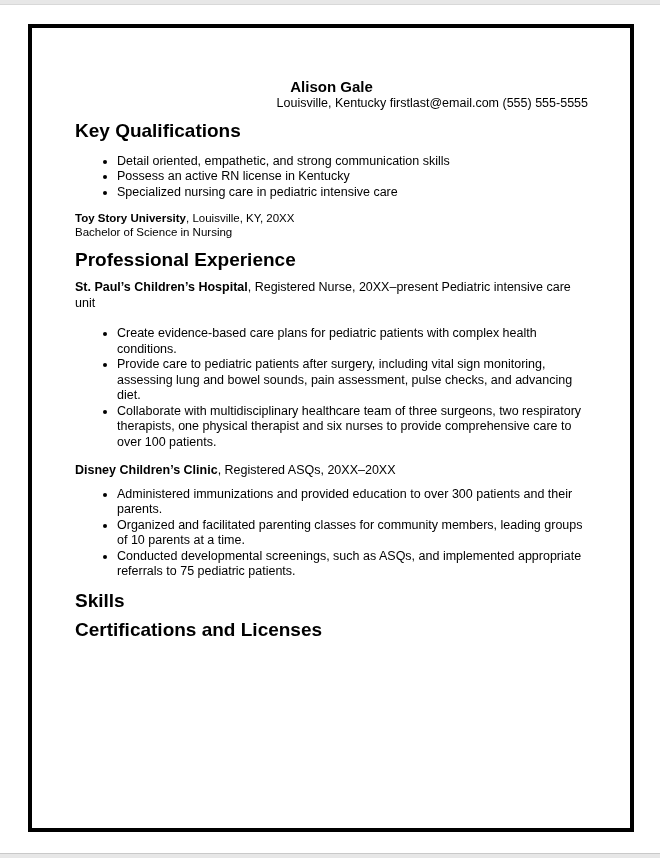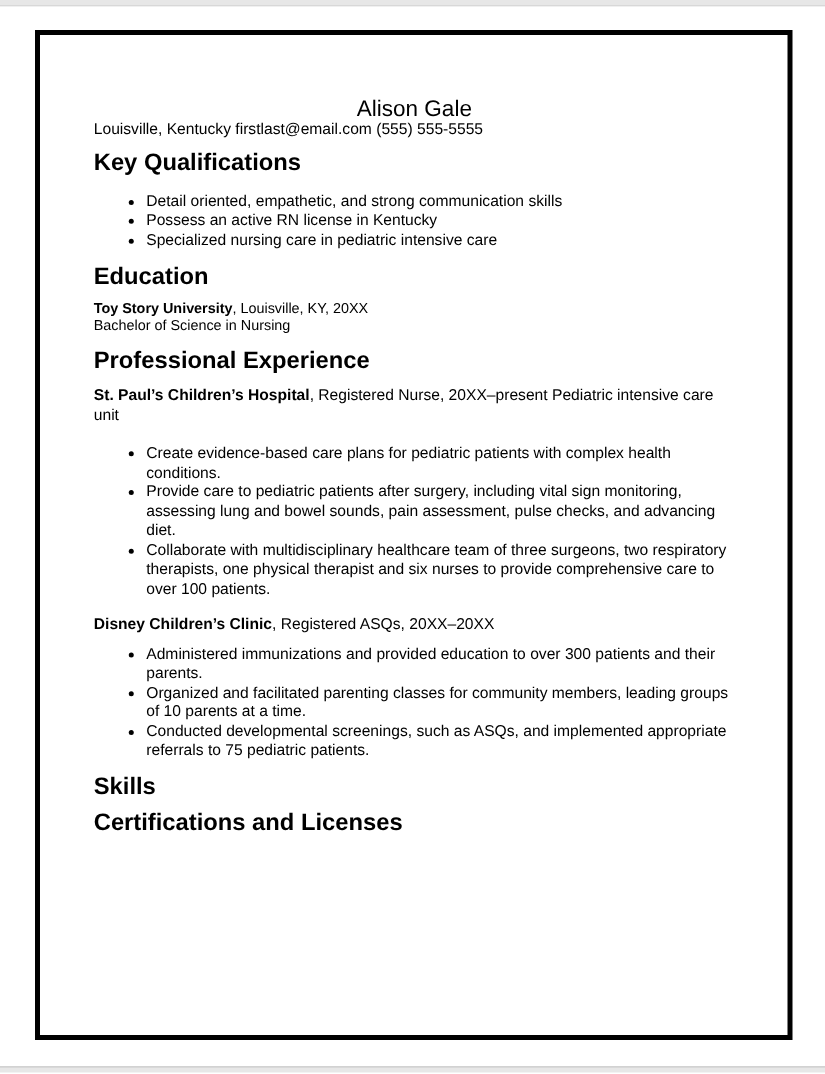--- a/index.html
+++ b/index.html
@@ -23,24 +23,24 @@
     position: absolute; left: 28px; top: 24px;
     width: 606px; height: 808px;
     border: 4px solid #000000;
     box-sizing: border-box;
   }
   .content {
     position: absolute; left: 75px; top: 78px; width: 513px;
     font-size: 12.5px; line-height: 15.5px;
   }
   .name {
-    font-size: 18px; line-height: 18px; font-weight: 400;
+    font-size: 15px; line-height: 18px; font-weight: 700;
     text-align: center; margin: 0;
   }
-  .contact { text-align: left; margin: 0; }
+  .contact { text-align: right; margin: 0; }
   .summary { margin: 12px 0 0 0; }
   h2.h {
     font-size: 19px; line-height: 15px; font-weight: 700;
     margin: 11px 0 0 0;
   }
   h2.h-edu { margin-top: 14px; }
   h2.h-pe { margin-top: 13px; }
   h2.h-skills { margin-top: 13px; }
   h2.h-certs { margin-top: 14px; }
   .edu-line { font-size: 11.5px; line-height: 13.5px; margin: 0; }
@@ -72,21 +72,20 @@
   <p class="contact">Louisville, Kentucky firstlast@email.com (555) 555-5555</p>
 
 
   <h2 class="h">Key Qualifications</h2>
   <ul>
     <li>Detail oriented, empathetic, and strong communication skills</li>
     <li>Possess an active RN license in Kentucky</li>
     <li>Specialized nursing care in pediatric intensive care</li>
   </ul>
 
-  <h2 class="h h-edu">Education</h2>
   <p class="edu-line edu-first"><span class="b">Toy Story University</span><span>, Louisville, KY, 20XX</span></p>
   <p class="edu-line">Bachelor of Science in Nursing</p>
 
   <h2 class="h h-pe">Professional Experience</h2>
 
   <p class="job-line"><span class="b">St. Paul’s Children’s Hospital</span><span>, Registered Nurse, 20XX–present Pediatric intensive care unit</span></p>
   <ul class="ul-job1">
     <li>Create evidence-based care plans for pediatric patients with complex health conditions.</li>
     <li>Provide care to pediatric patients after surgery, including vital sign monitoring, assessing lung and bowel sounds, pain assessment, pulse checks, and advancing diet.</li>
     <li>Collaborate with multidisciplinary healthcare team of three surgeons, two respiratory therapists, one physical therapist and six nurses to provide comprehensive care to over 100 patients.</li>

